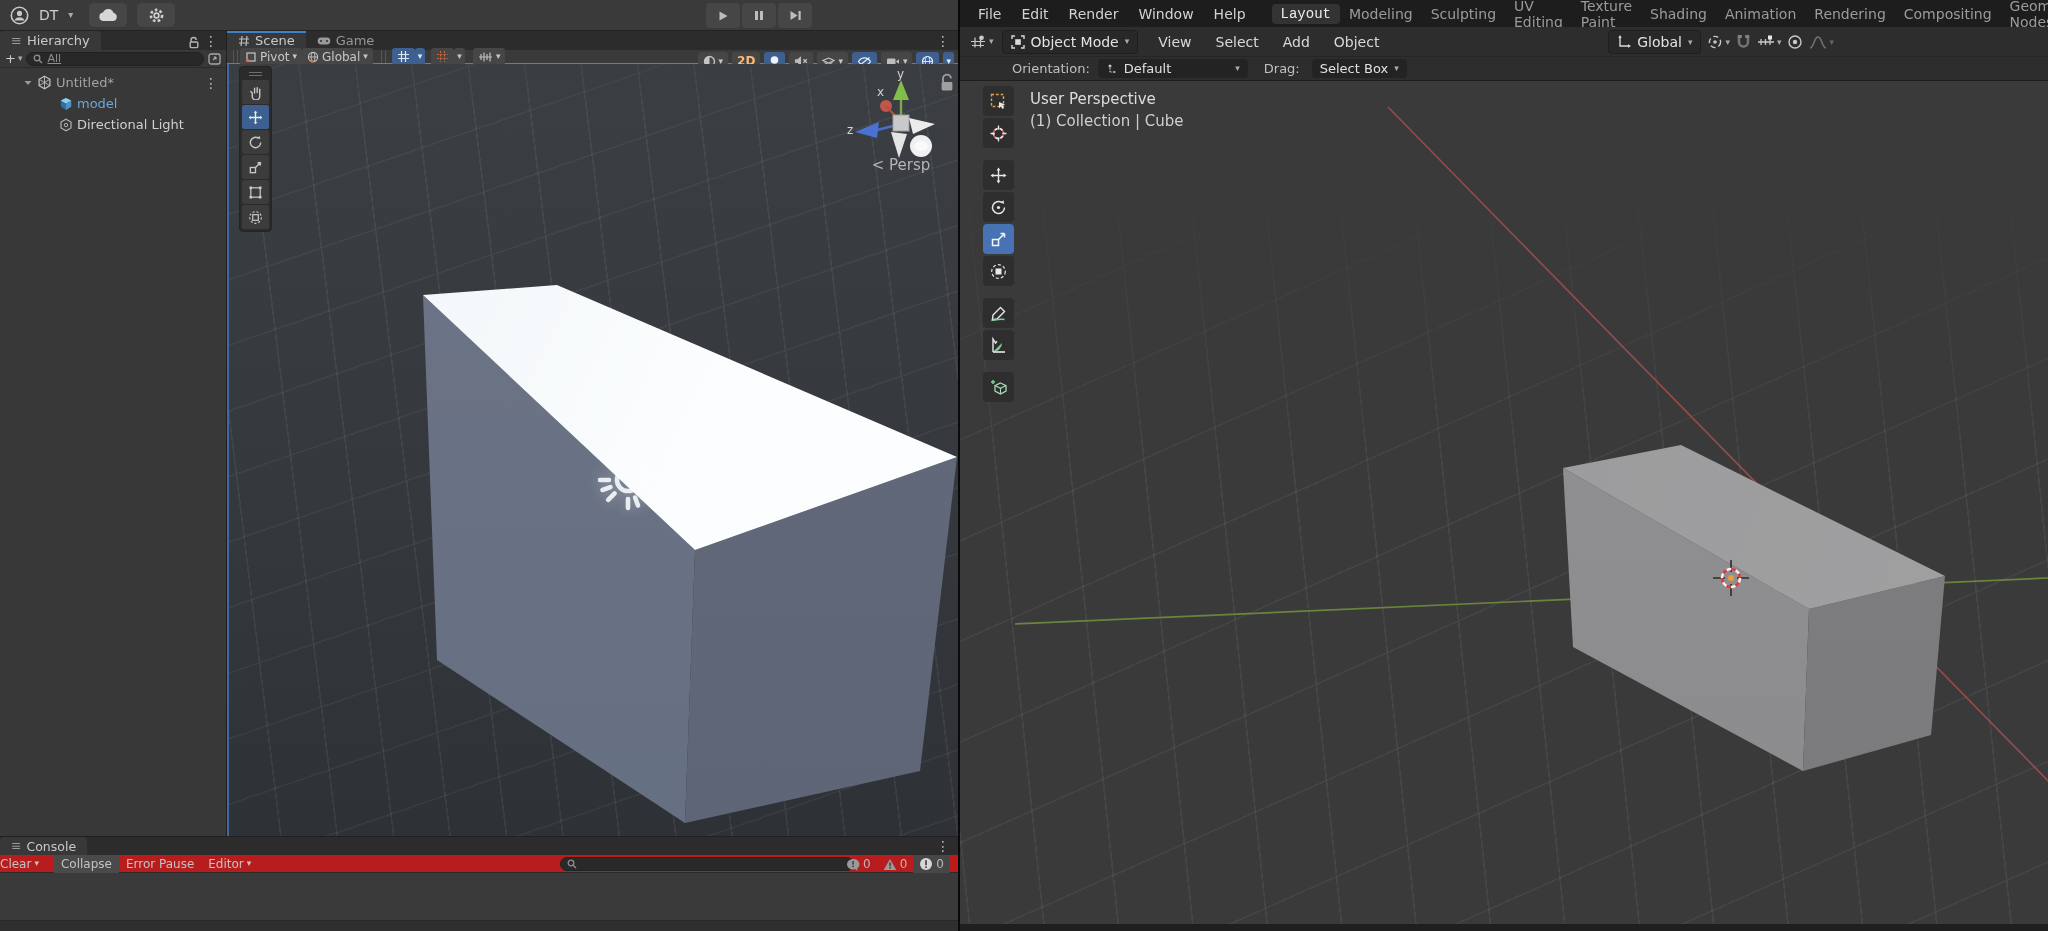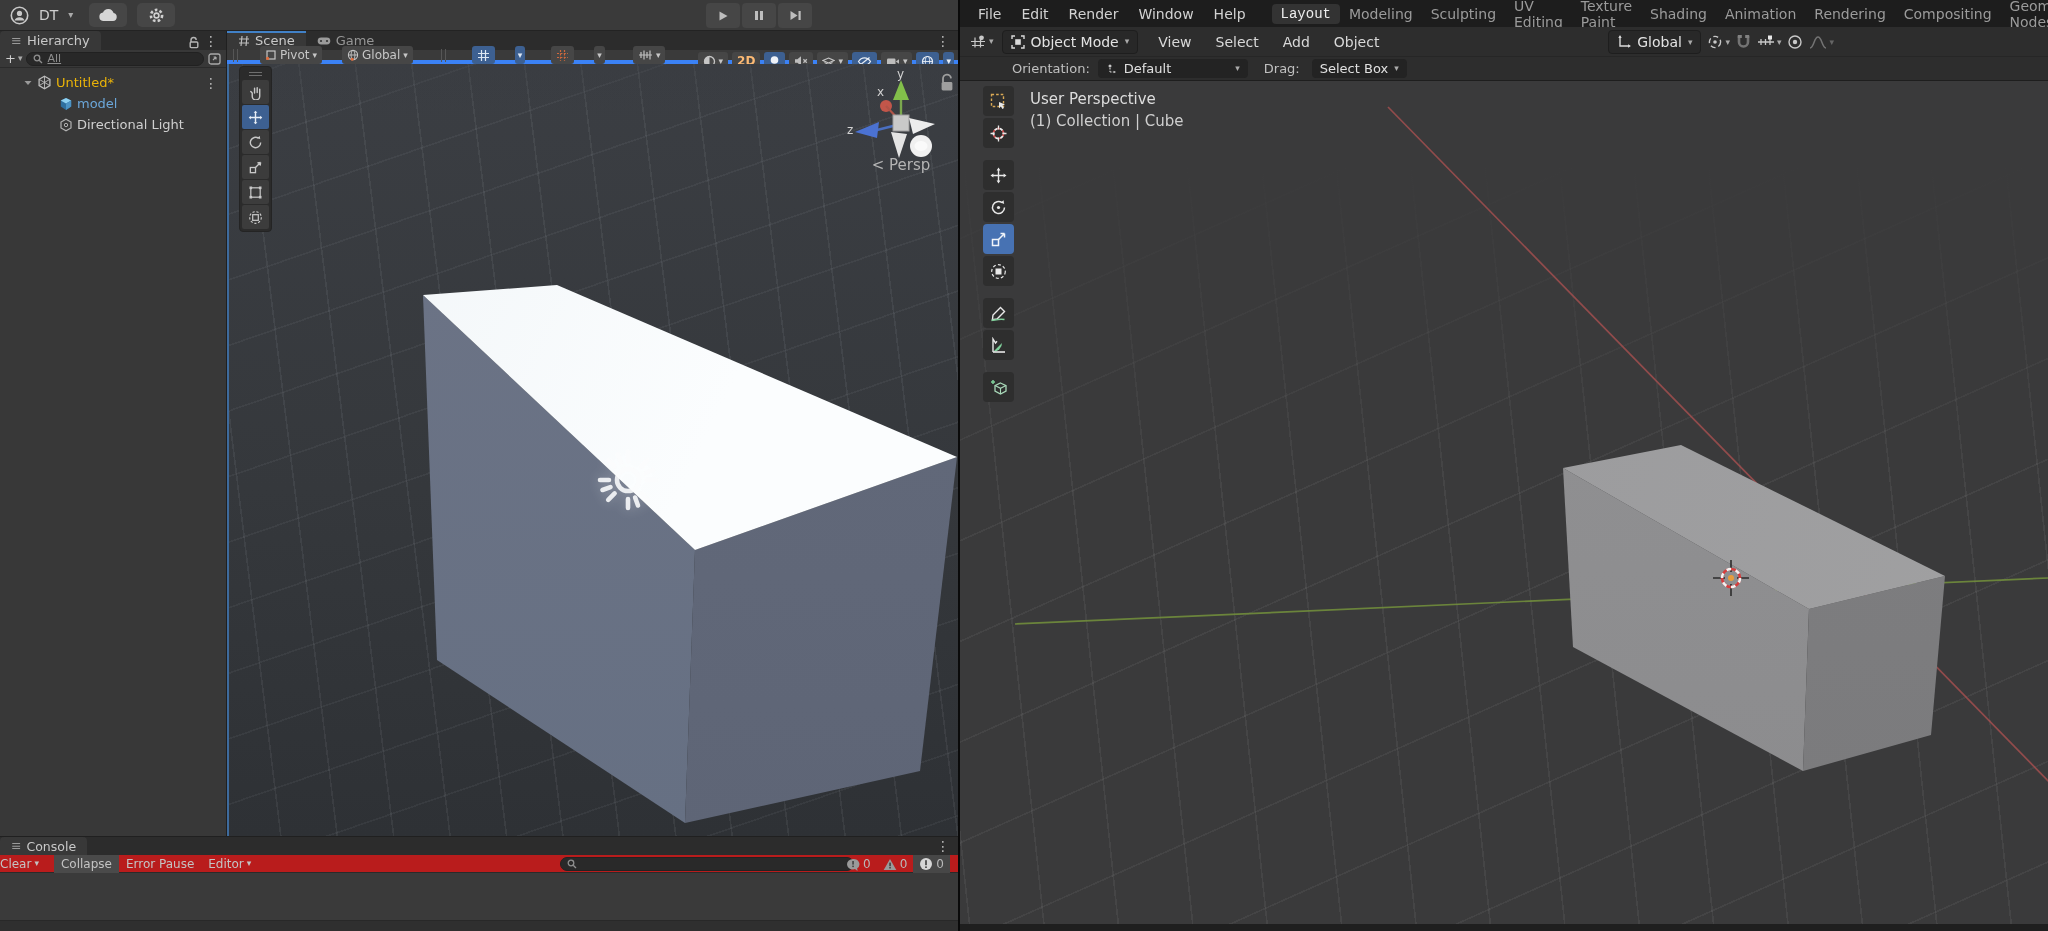--- a/index.html
+++ b/index.html
@@ -31,22 +31,22 @@
   .u-hier{width:227px;display:flex;flex-direction:column;background:#383838;border-right:1px solid #202020;}
   .u-hsearch{height:18px;display:flex;align-items:center;gap:4px;padding:0 5px;background:#383838;
              border-bottom:1px solid #2b2b2b;font-size:12px;flex:0 0 auto;}
   .pill{flex:1;display:flex;align-items:center;gap:4px;height:14px;background:#282828;border:1px solid #212121;
         border-radius:8px;padding:0 6px;color:#8f8f8f;font-size:11px;text-decoration:underline;}
   .u-tree{flex:1;font-size:13px;color:#cfcfcf;padding-top:4px;}
   .trow{display:flex;align-items:center;gap:4px;height:21px;position:relative;}
   .t-model{color:#6ba7da;}
 
   .u-scene{flex:1;display:flex;flex-direction:column;min-width:0;}
-  .u-stoolbar{height:14px;background:#3a3a3a;border-bottom:4px solid #3b82f6;display:flex;align-items:center;
-              gap:20px;padding:0 4px;font-size:12px;flex:0 0 auto;position:relative;}
+  .u-stoolbar{height:14px;background:#3a3a3a;border-bottom:1px solid #3b82f6;display:flex;align-items:center;
+              gap:0;padding:0 4px;font-size:12px;flex:0 0 auto;position:relative;}
   .grip{width:5px;height:13px;border-left:1px solid #565656;border-right:1px solid #565656;margin:0 2px;}
   .sbtn{display:flex;align-items:center;gap:3px;height:18px;background:#464646;border-radius:3px;
         padding:0 5px;color:#c6c6c6;}
   .sbtn.on{background:#3d6091;}
   .sbtn.dd{padding:0 3px;}
   .u-stright{position:absolute;right:4px;top:2px;display:flex;gap:4px;align-items:center;}
 
   .u-vp{position:relative;flex:1;overflow:hidden;border-left:2px solid #3e6b9d;
         background:linear-gradient(180deg,#3b3e43 0%,#35383c 55%,#2e3135 100%);}
   .u-grid{position:absolute;inset:-12% -8% -4% -8%;
@@ -206,21 +206,21 @@
         </div>
         <div class="u-tree">
           <div class="trow" style="padding-left:23px;">
             <svg width="10" height="10" viewBox="0 0 10 10">
               <path d="M1.5 3l3.5 4 3.5-4z" fill="#9a9a9a"></path>
             </svg>
             <svg width="15" height="15" viewBox="0 0 15 15">
               <path d="M7.5 1.2l5.4 3.1v6.3L7.5 13.8 2.1 10.6V4.3z" fill="none" stroke="#bdbdbd" stroke-width="1.3"></path>
               <path d="M7.5 1.2v12.6M2.1 4.3l10.8 6.3M12.9 4.3L2.1 10.6" stroke="#bdbdbd" stroke-width="0.9"></path>
             </svg>
-            <span style="color:#eab308;">Untitled*</span>
+            <span style="color:#a3a3a3;">Untitled*</span>
             <span class="kebab gl" style="position:absolute;right:8px;">⋮</span>
           </div>
           <div class="trow" style="padding-left:59px;">
             <svg width="14" height="14" viewBox="0 0 14 14">
               <path d="M7 1l5.2 2.6v6L7 13 1.8 9.6v-6z" fill="#2e6f9e"></path>
               <path d="M1.8 3.6L7 6.4l5.2-2.8L7 1z" fill="#8ed0f0"></path>
               <path d="M7 6.4V13l5.2-3.4v-6z" fill="#4c93c4"></path>
             </svg>
             <span class="t-model">model</span>
           </div>

